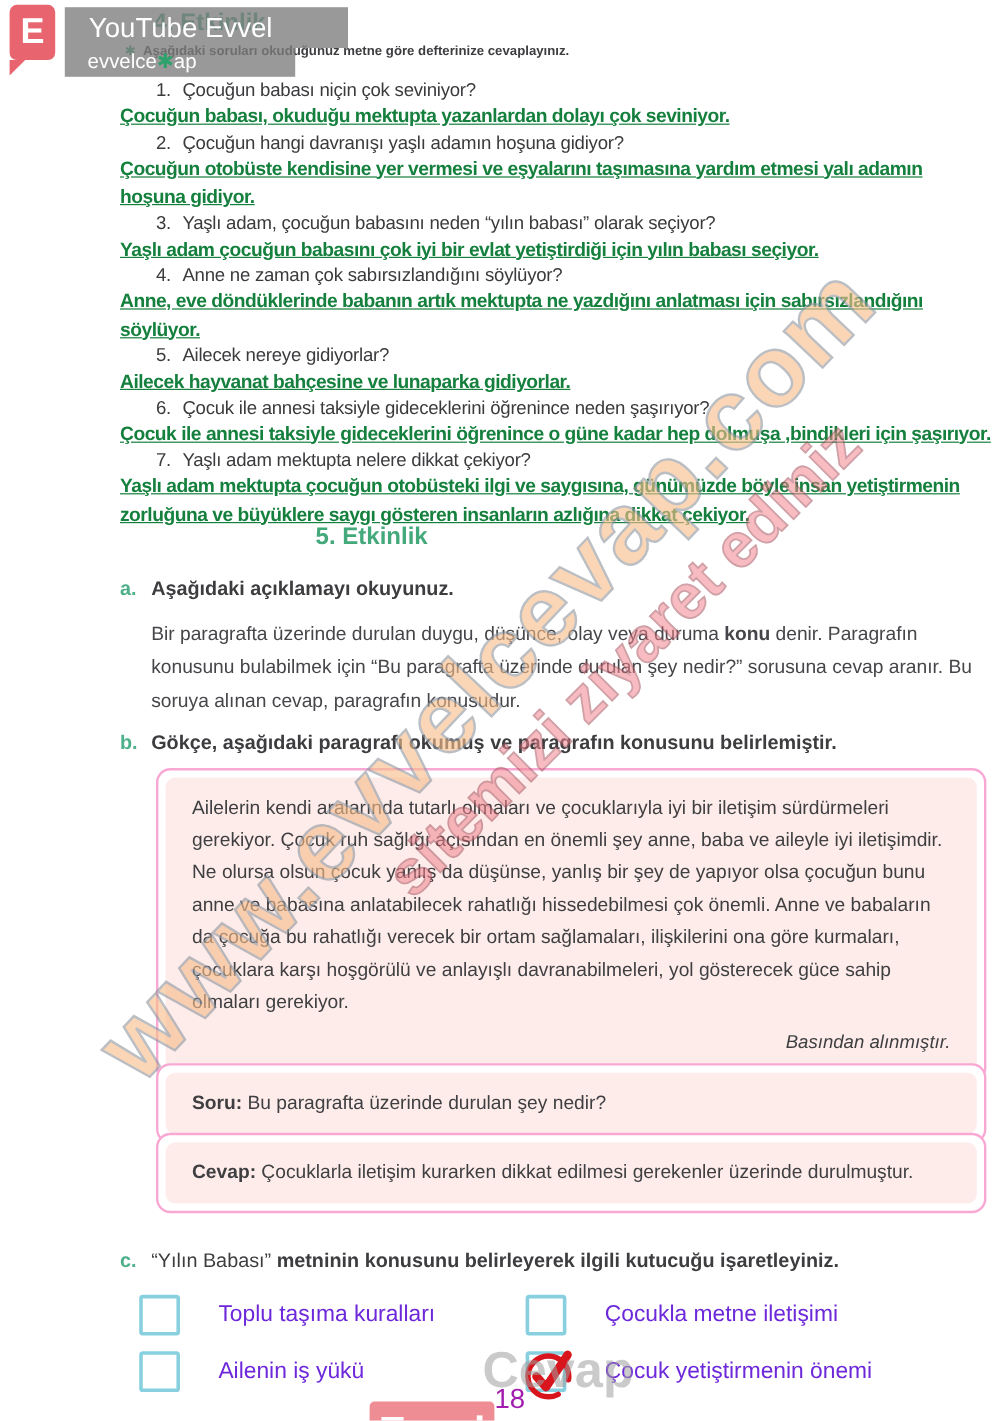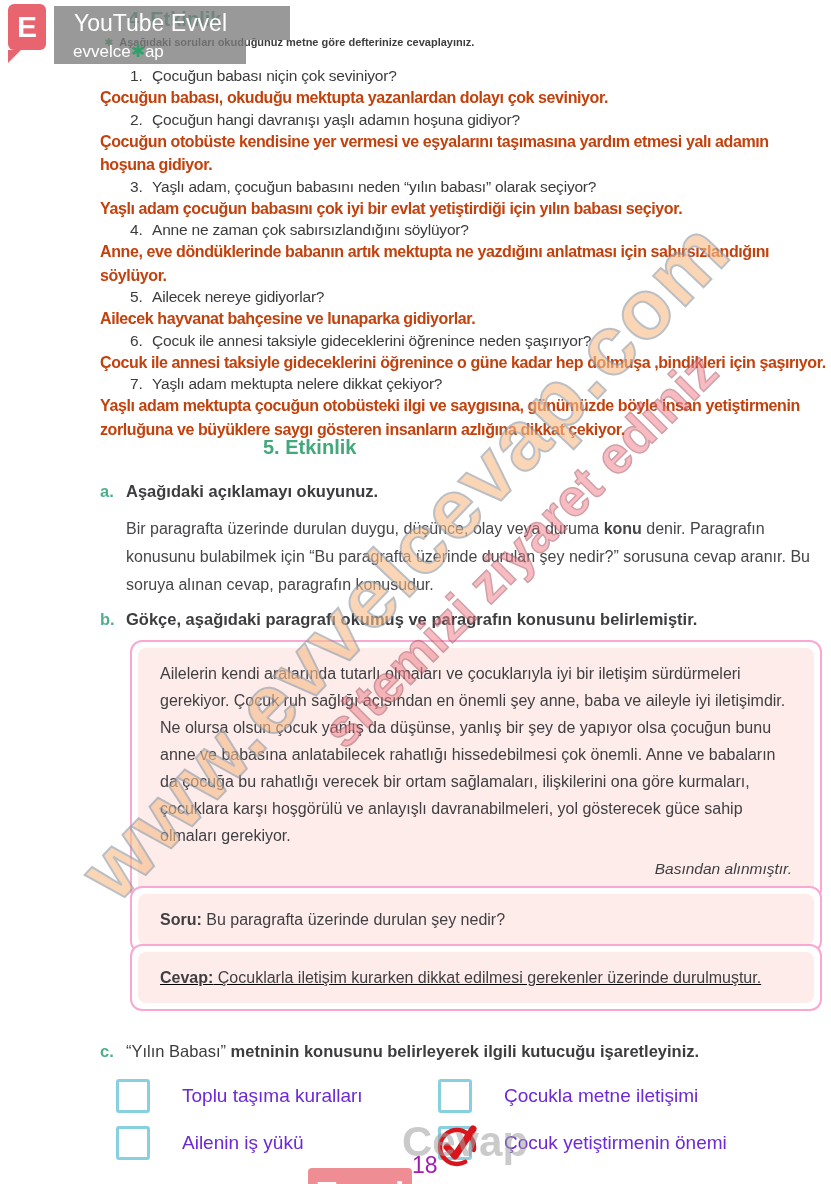--- a/index.html
+++ b/index.html
@@ -20,41 +20,41 @@
   .ov2 .star { color:#2ea26b; font-weight:bold; }
   .act4-title { position:absolute; left:128px; top:8px; color:#43a87a; font-size:20px; font-weight:bold; z-index:1; }
 
   
   .instruction { position:absolute; left:104px; top:36px; width:720px; font-size:11px; font-weight:bold;
                  color:#3d3d40; }
   .instruction .star { color:#2ea26b; margin-right:6px; }
   .qa { position:absolute; left:100px; top:66px; width:726px; }
   .q { display:flex; font-size:15.5px; line-height:20px; color:#3b3b3e; letter-spacing:-0.2px; }
   .qnum { width:22px; margin-left:30px; flex:none; }
-  .a { color:#c2410c; font-size:16px; font-weight:bold; line-height:23.5px; letter-spacing:-0.4px; }
+  .a { color:#15803d; font-size:16px; font-weight:bold; line-height:23.5px; letter-spacing:-0.4px;text-decoration:underline; }
 
   
   .act5-title { position:absolute; left:263px; top:436px; color:#43a87a; font-size:20px; font-weight:bold; }
   .sec { position:absolute; left:100px; width:726px; }
   .sec-head { display:flex; font-size:16.5px; font-weight:bold; color:#3d3d40; }
   .sec-letter { color:#4db08a; width:26px; flex:none; }
   .sec-a { top:482px; }
   .sec-a .body { margin:14px 0 0 26px; width:700px; font-size:16px; line-height:28px; color:#46464a; }
   .sec-b { top:610px; }
   .sec-c { top:1042px; }
   .sec-c .sec-quote { font-weight:normal; }
 
   .pbox { position:absolute; left:130px; width:692px; border:2px solid #f9a8d4; border-radius:12px;
           background:#fff; padding:6px; }
   .pbox-in { background:#fdecea; border-radius:8px; padding:12px 22px; font-size:16px; line-height:27px;
              color:#3f3f42; }
   .pbox1 { top:640px; }
   .pbox1 .src { text-align:right; font-style:italic; font-size:15.5px; margin-top:6px; color:#3f3f42; }
   .pbox2 { top:886px; }
-  .pbox3 { top:944px;text-decoration:underline; }
+  .pbox3 { top:944px; }
   .blb { font-weight:bold; }
 
   
   .opts { position:absolute; left:116px; top:1072px; width:706px; display:grid;
           grid-template-columns:322px auto; grid-auto-rows:47px; }
   .opt { display:flex; align-items:center; position:relative; }
   .cbox { width:34px; height:34px; border:3px solid #88d0df; border-radius:3px; background:#fff; flex:none;
           position:relative; }
   .cbox svg { position:absolute; left:-9px; top:-9px; overflow:visible; }
   .opt-label { margin-left:32px; font-size:19px; color:#6d28d9; }

